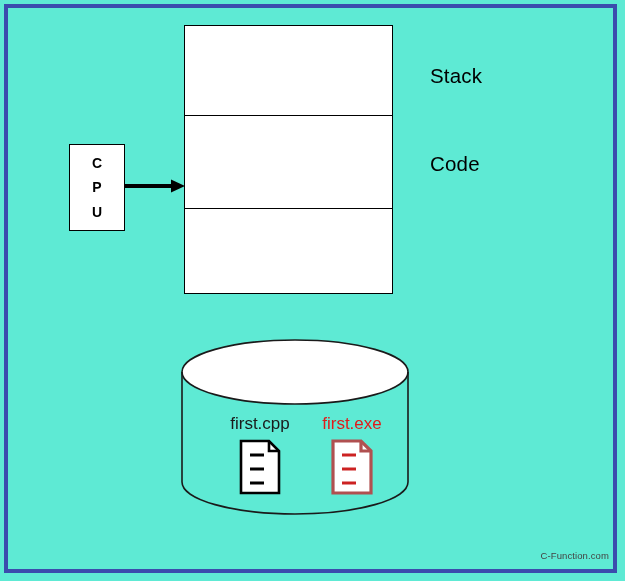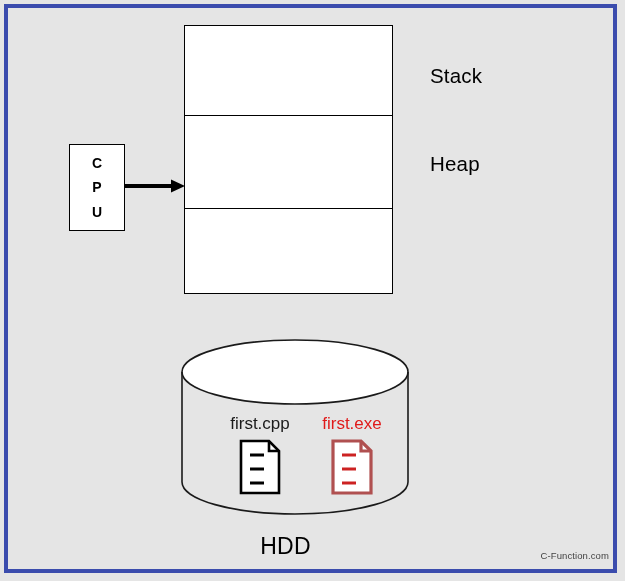--- a/index.html
+++ b/index.html
@@ -4,21 +4,21 @@
 <style>
   html, body {
     margin: 0;
     padding: 0;
     background: #ffffff;
   }
   #canvas {
     position: relative;
     width: 625px;
     height: 581px;
-    background: #e5e5e5;
+    background: #5eead4;
     font-family: "Liberation Sans", sans-serif;
     overflow: hidden;
   }
   
   #frame {
     position: absolute;
     left: 4px;
     top: 4px;
     width: 613px;
     height: 569px;
@@ -147,21 +147,21 @@
 <div id="canvas">
 
   <div id="frame"></div>
 
   <div id="memory-block">
     <div class="mem-divider" id="divider-1"></div>
     <div class="mem-divider" id="divider-2"></div>
   </div>
 
   <div class="mem-label" id="label-stack">Stack</div>
-  <div class="mem-label" id="label-heap">Heap</div>
+  <div class="mem-label" id="label-heap">Code</div>
 
   <div id="cpu-box">
     <div class="cpu-letter">C</div>
     <div class="cpu-letter">P</div>
     <div class="cpu-letter">U</div>
   </div>
 
   <svg id="arrow" viewBox="0 0 60 16">
     <line x1="0" y1="8" x2="47" y2="8" stroke="#000000" stroke-width="4"></line>
     <polygon points="46,1.5 60,8 46,14.5" fill="#000000"></polygon>
@@ -189,19 +189,16 @@
     <div class="file-name">first.cpp</div>
     <svg class="file-icon" width="42" height="56" viewBox="0 0 42 56">
       <path d="M2,2 L30,2 L40,12 L40,54 L2,54 Z" fill="#ffffff" stroke="#000000" stroke-width="2.6" stroke-linejoin="miter"></path>
       <path d="M30,2 L30,12 L40,12" fill="none" stroke="#000000" stroke-width="2.6"></path>
       <line x1="11" y1="16" x2="25" y2="16" stroke="#000000" stroke-width="3"></line>
       <line x1="11" y1="30" x2="25" y2="30" stroke="#000000" stroke-width="3"></line>
       <line x1="11" y1="44" x2="25" y2="44" stroke="#000000" stroke-width="3"></line>
     </svg>
   </div>
 
-  <div id="hdd-label">
-    <span>HDD</span>
-  </div>
 
   <div id="watermark">C-Function.com</div>
 
 </div>
 
 </body></html>

